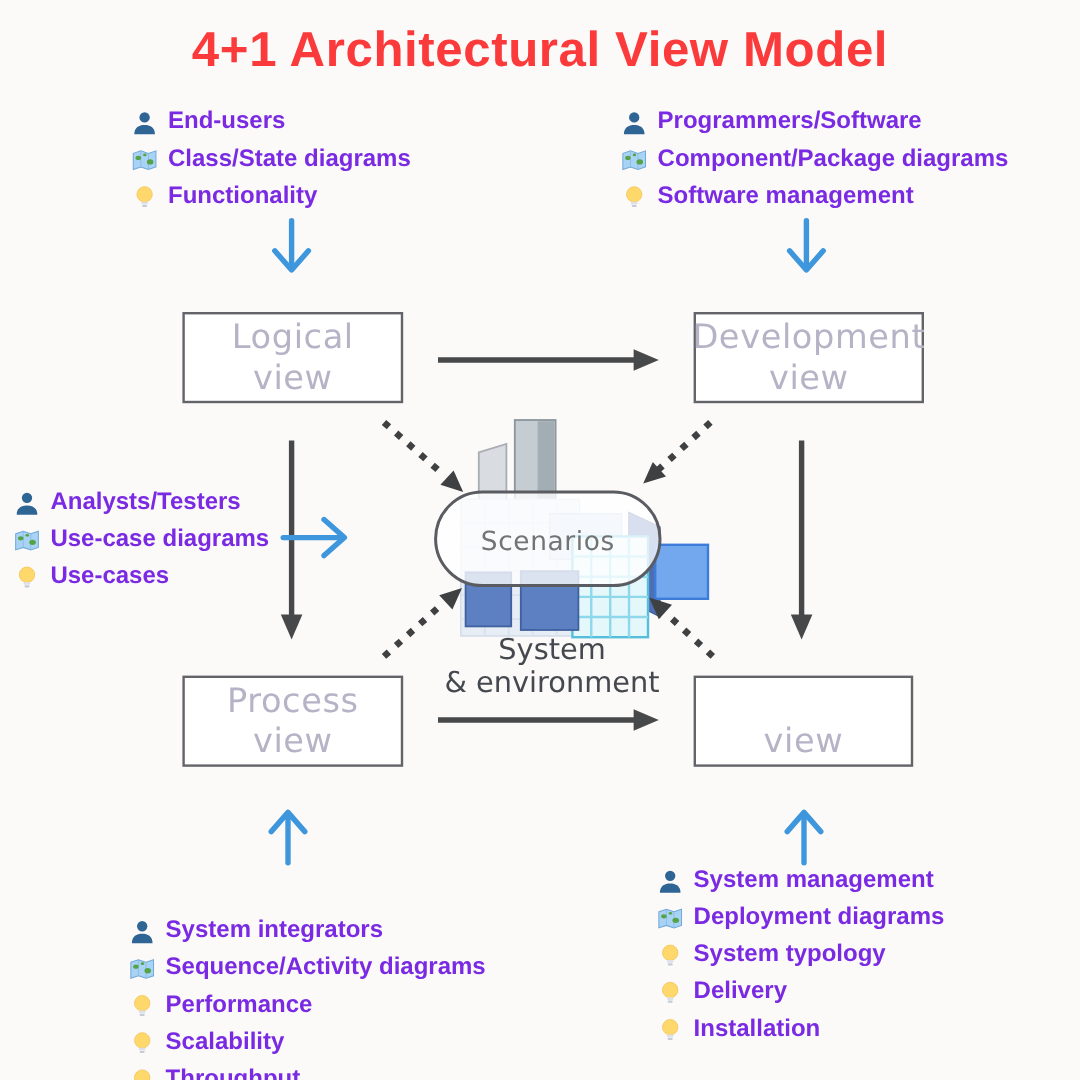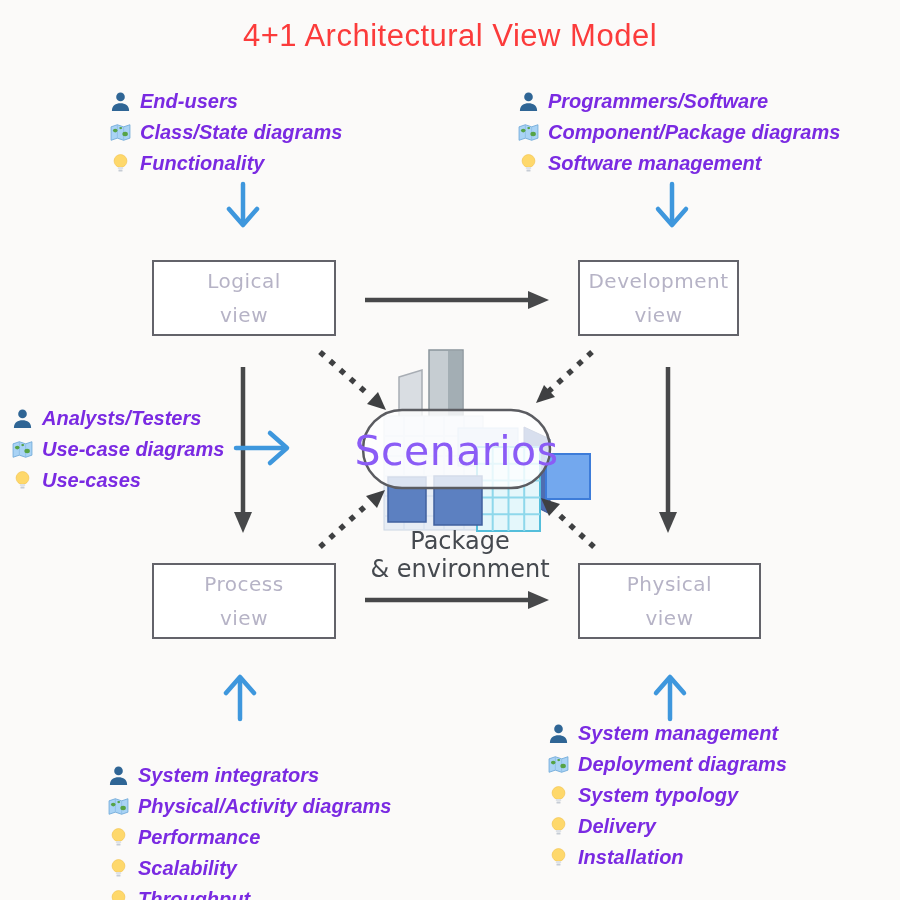--- a/index.html
+++ b/index.html
@@ -2,41 +2,41 @@
 <html><head>
 <meta charset="utf-8">
 <style>
   html,body{margin:0;padding:0;}
   .canvas{
     position:relative;width:900px;height:900px;background:#fbfaf9;
     font-family:"Liberation Sans",sans-serif;overflow:hidden;
   }
   .title{
     position:absolute;left:0;right:0;top:18px;margin:0;text-align:center;
-    font-size:31px;font-weight:normal;letter-spacing:.5px;color:var(--c-title,#fb3b3b);
+    font-size:41px;font-weight:bold;letter-spacing:.5px;color:var(--c-title,#fb3b3b);
   }
   .list{position:absolute;display:flex;flex-direction:column;gap:7px;}
-  .row{display:flex;align-items:center;gap:9px;height:24px;font-style:italic;}
+  .row{display:flex;align-items:flex-end;gap:9px;height:24px;}
   .row .lbl{font-size:20px;font-weight:bold;color:var(--c-purple,#7a2ae2);white-space:nowrap;}
   .icn{width:21px;height:21px;display:inline-flex;flex:0 0 21px;}
   .icn svg{width:21px;height:21px;}
   .vbox{
     position:absolute;background:rgba(255,255,255,.92);
     border:2px solid #63636a;box-sizing:border-box;
     display:flex;align-items:center;justify-content:center;text-align:center;
   }
   .vlbl{
-    font-family:"DejaVu Sans",sans-serif;font-size:20px;line-height:34px;
+    font-family:"DejaVu Sans",sans-serif;font-size:28px;line-height:34px;
     color:var(--c-boxtext,#b6b3c6);letter-spacing:.5px;
   }
   .overlay{position:absolute;left:0;top:0;pointer-events:none;}
   .scenarios{
     position:absolute;left:363px;top:410px;width:187px;height:82px;
     display:flex;align-items:center;justify-content:center;
-    font-family:"DejaVu Sans",sans-serif;font-size:41px;color:#8b5cf6;letter-spacing:.5px;
+    font-family:"DejaVu Sans",sans-serif;font-size:22px;color:#737373;letter-spacing:.5px;
   }
   .sysenv{
     position:absolute;left:340px;top:527px;width:240px;text-align:center;
     font-family:"DejaVu Sans",sans-serif;font-size:24px;line-height:28px;color:#45494f;
   }
 </style>
 </head>
 <body>
 
 <div class="canvas" style="--c-title: #fb3b3b; --c-purple: #7a2ae2; --c-boxtext: #b6b3c6;">
@@ -155,21 +155,21 @@
       <div class="row">
         <span class="icn">
           <svg viewBox="0 0 20 20">
             <path d="M1 4.6 7 2.6 13 4.6 19 2.6 V15.4 L13 17.4 7 15.4 1 17.4 Z" fill="#a9d3f5" stroke="#6fa8d8" stroke-width="0.8"></path>
             <path d="M7 2.6V15.4 M13 4.6V17.4" stroke="#8cbde4" stroke-width="0.8" fill="none"></path>
             <ellipse cx="5" cy="8.2" rx="2.2" ry="1.7" fill="#56a345"></ellipse>
             <ellipse cx="14.4" cy="11.4" rx="2.6" ry="2.1" fill="#56a345"></ellipse>
             <ellipse cx="10.2" cy="5.8" rx="1.4" ry="1.1" fill="#56a345"></ellipse>
           </svg>
         </span>
-        <span class="lbl">Physical/Activity diagrams</span>
+        <span class="lbl">Sequence/Activity diagrams</span>
       </div>
       <div class="row">
         <span class="icn">
           <svg viewBox="0 0 20 20">
             <circle cx="10" cy="7.6" r="6.1" fill="#fed86b" stroke="#f2c24e" stroke-width="0.6"></circle>
             <rect x="7.4" y="13.4" width="5.2" height="2.2" rx="1" fill="#dde1e7"></rect>
             <rect x="8" y="16" width="4" height="1.7" rx="0.8" fill="#c6ccd5"></rect>
           </svg>
         </span>
         <span class="lbl">Performance</span>
@@ -245,28 +245,28 @@
             <rect x="8" y="16" width="4" height="1.7" rx="0.8" fill="#c6ccd5"></rect>
           </svg>
         </span>
         <span class="lbl">Installation</span>
       </div>
     </div>
 
   <div class="vbox" style="left:152px;top:260px;width:184px;height:76px">
     <div class="vlbl"><span>Logical</span><br><span>view</span></div>
   </div>
-  <div class="vbox" style="left:578px;top:260px;width:161px;height:76px">
+  <div class="vbox" style="left:578px;top:260px;width:192px;height:76px">
     <div class="vlbl"><span>Development</span><br><span>view</span></div>
   </div>
   <div class="vbox" style="left:152px;top:563px;width:184px;height:76px">
     <div class="vlbl"><span>Process</span><br><span>view</span></div>
   </div>
   <div class="vbox" style="left:578px;top:563px;width:183px;height:76px">
-    <div class="vlbl"><span>Physical</span><br><span>view</span></div>
+    <div class="vlbl"><br><span>view</span></div>
   </div>
 
   <svg class="overlay" width="900" height="900" viewBox="0 0 900 900">
 
     <g>
       <polygon points="399,377 422,370 422,481 399,481" fill="#d9dde2" stroke="#a8adb4" stroke-width="1.5"></polygon>
       <rect x="429" y="350" width="34" height="150" fill="#c6cdd2" stroke="#8b959c" stroke-width="1.5"></rect>
       <rect x="448" y="351" width="14" height="148" fill="#a3aeb4"></rect>
       <rect x="384" y="416" width="99" height="114" fill="#e7edf5" stroke="#ccd6e4"></rect>
       <path d="M384 436H483 M384 456H483 M384 476H483 M384 496H483 M384 516H483 M404 416V530 M424 416V530 M444 416V530 M464 416V530" stroke="#d9e2f0" stroke-width="1.5"></path>
@@ -338,17 +338,17 @@
       </g>
       <g>
         <line x1="670" y1="719" x2="670" y2="680"></line>
           <polyline points="656,693 670,677 684,693"></polyline>
       </g>
     </g>
   </svg>
 
   <div class="scenarios">Scenarios</div>
   <div class="sysenv">
-    <div>Package</div>
+    <div>System</div>
     <div>&amp; environment</div>
   </div>
 
 </div>
 
 </body></html>

